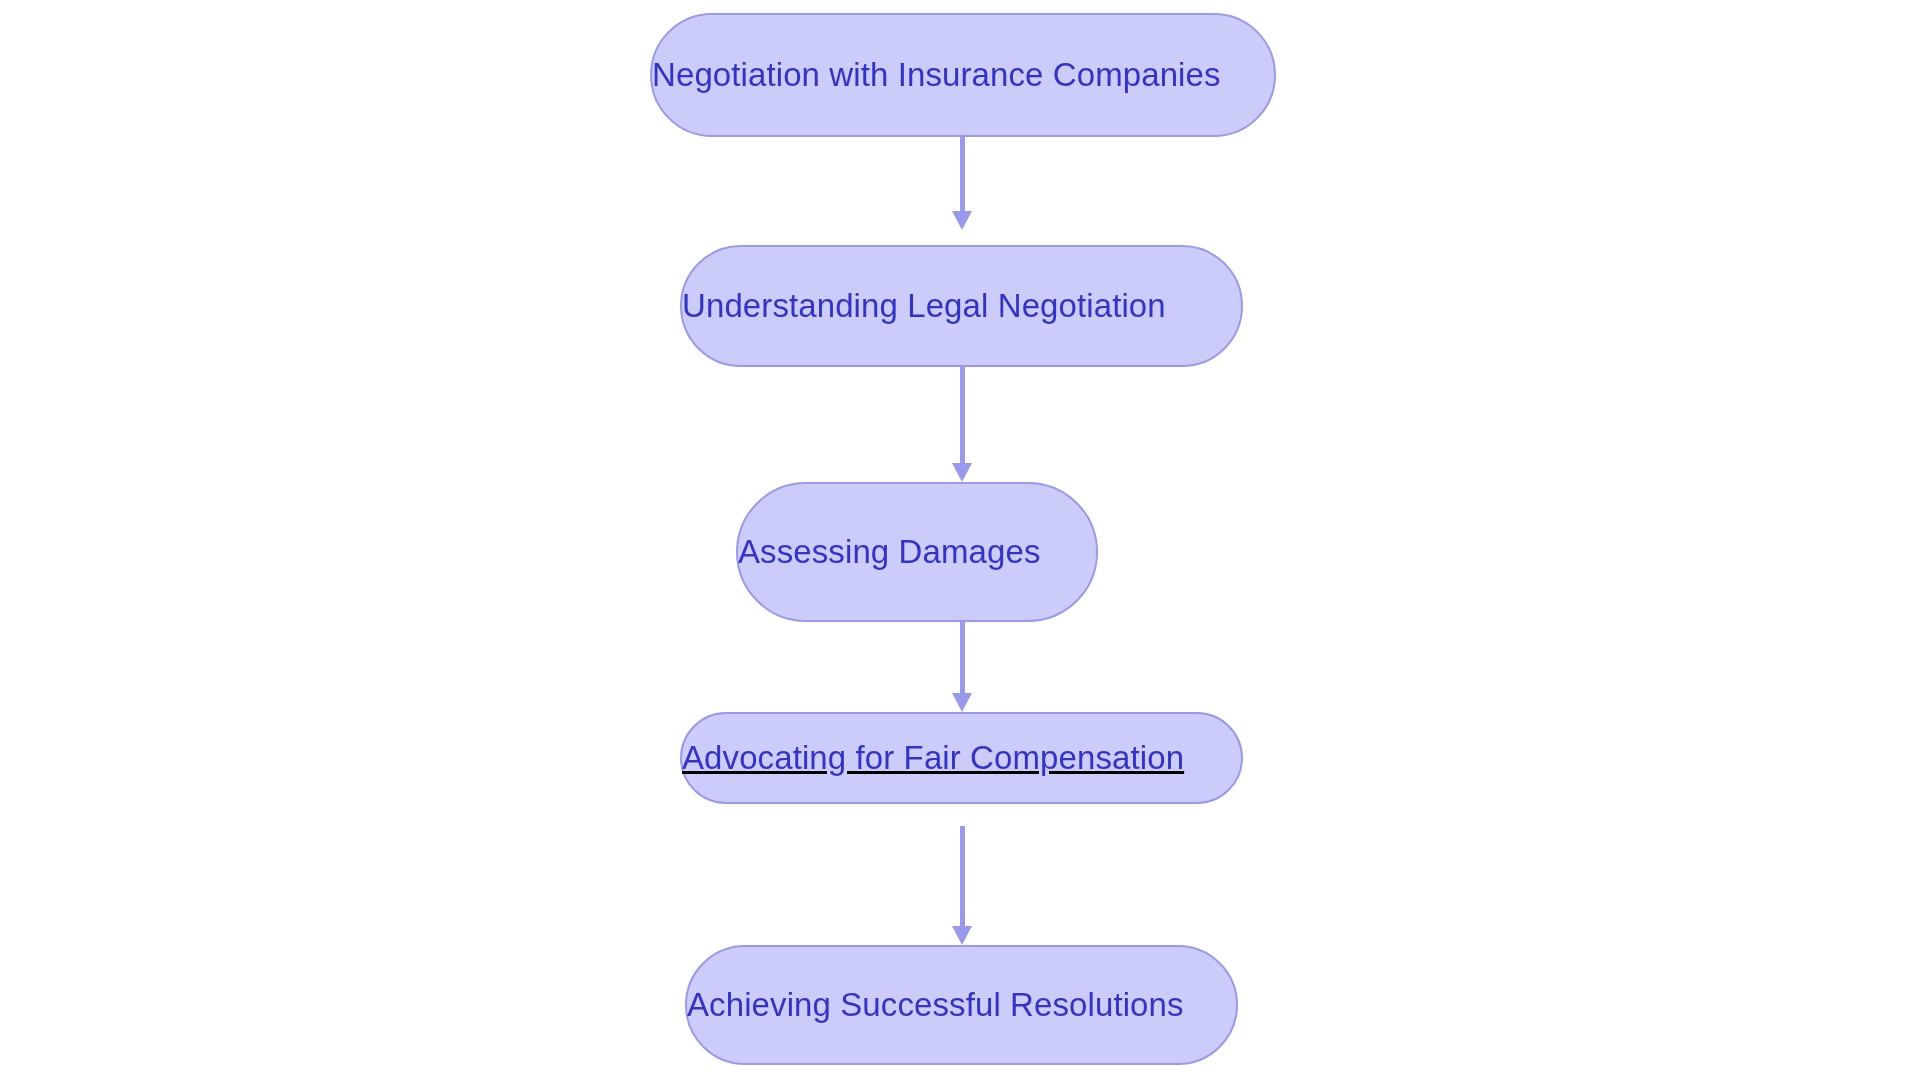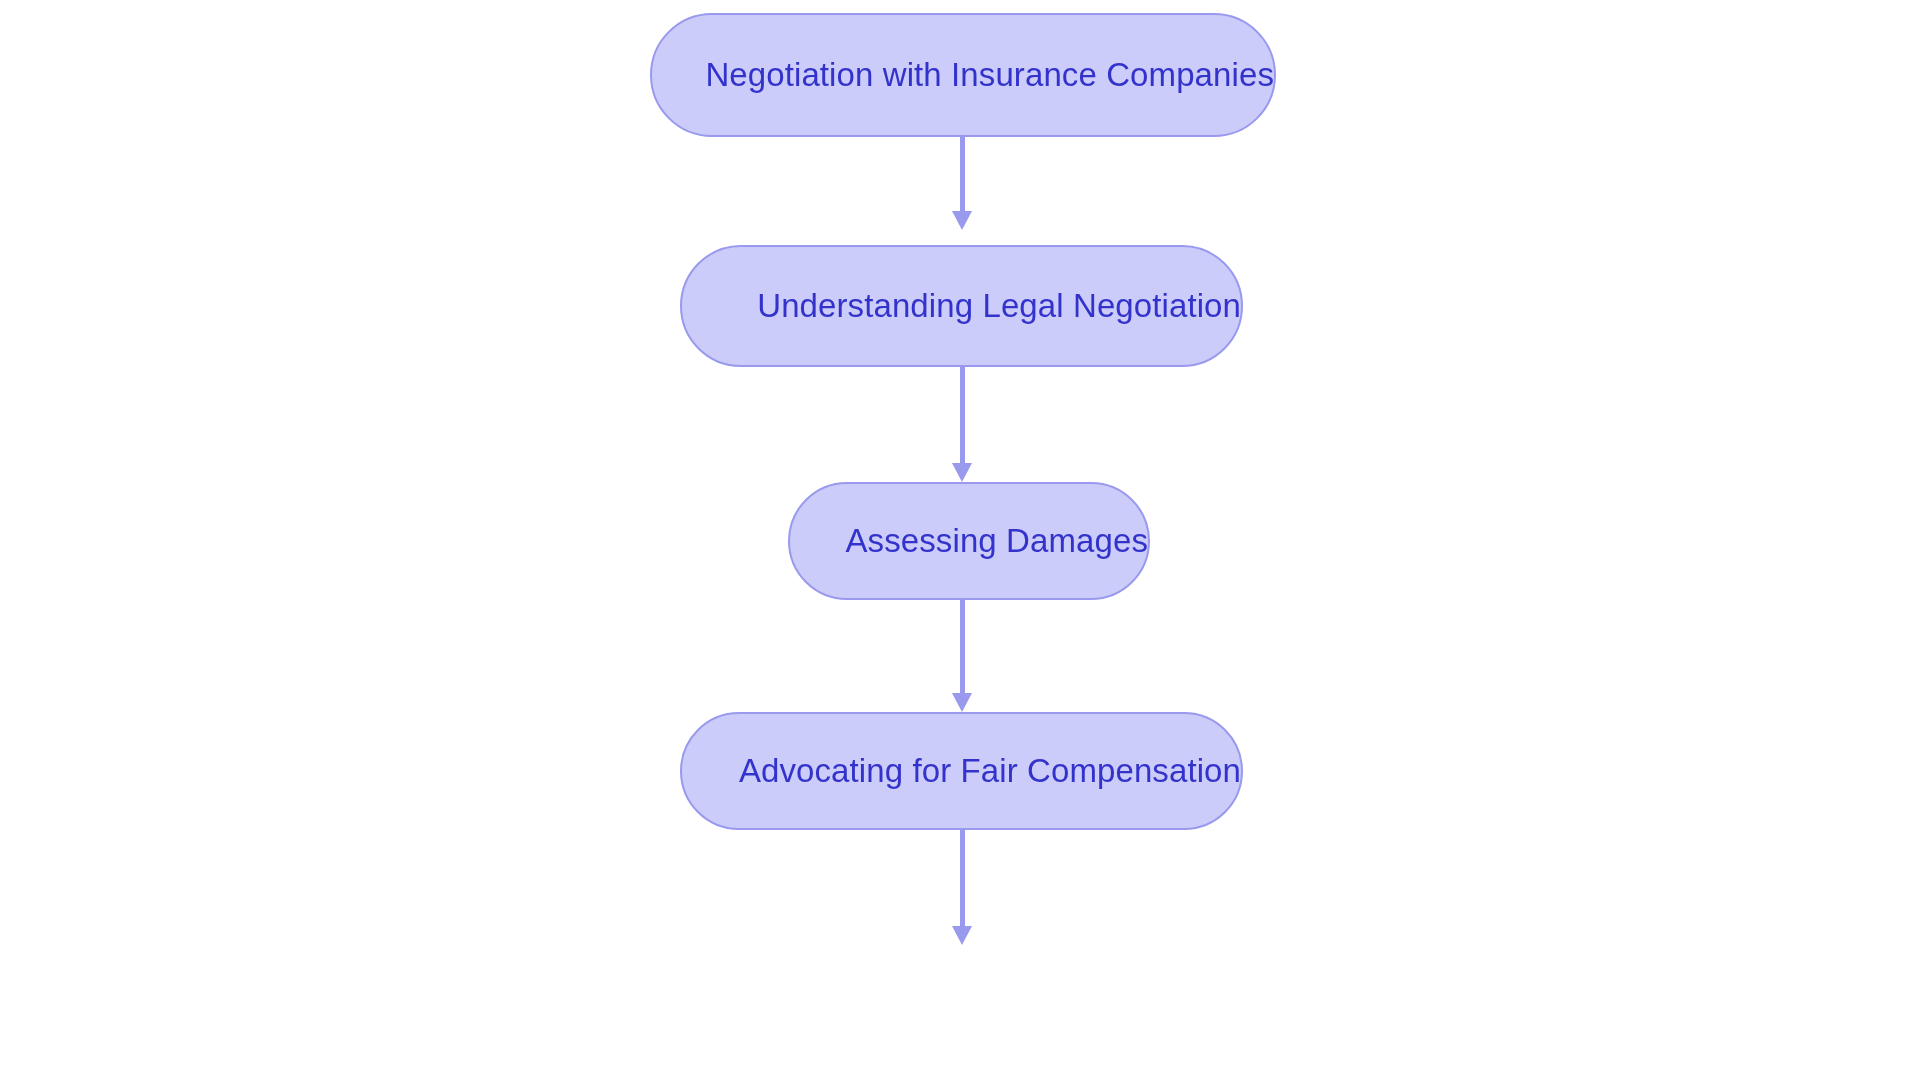--- a/index.html
+++ b/index.html
@@ -21,43 +21,43 @@
     height: 1083px;
     background: #ffffff;
   }
 
   
   .node {
     position: absolute;
     box-sizing: border-box;
     display: flex;
     align-items: center;
-    justify-content: flex-end;
+    justify-content: flex-start;
     background: #ccccfa;
     border: 2px solid #9999ee;
     border-radius: 999px;
     text-align: center;
     z-index: 2;
   }
   .node-label {
     color: #3333cc;
     font-family: "Liberation Sans", sans-serif;
     font-size: 33px;
     font-weight: 400;
     line-height: 1.15;
     letter-spacing: 0.1px;
     white-space: nowrap;
     user-select: none;
   }
 
   
   #node-0 { left: 650px;  top: 13px;   width: 626px; height: 124px; }
   #node-1 { left: 680px;  top: 245px;  width: 563px; height: 122px; }
-  #node-2 { left: 788px;  top: 482px;  width: 362px; height: 118px; }
-  #node-3 { left: 680px;  top: 712px;  width: 563px; height: 118px; }
+  #node-2 { left: 736px;  top: 482px;  width: 362px; height: 140px; }
+  #node-3 { left: 680px;  top: 712px;  width: 563px; height: 92px; text-decoration: underline; }
   #node-4 { left: 685px;  top: 945px;  width: 553px; height: 120px; }
 
   
   .connector {
     position: absolute;
     z-index: 1;
   }
   .connector-line {
     position: absolute;
     left: 0;
@@ -129,14 +129,17 @@
 
   <div class="node" id="node-3">
     <span class="node-label">Advocating for Fair Compensation</span>
   </div>
 
   <div class="connector" id="connector-3">
     <div class="connector-line"></div>
     <div class="connector-arrow"></div>
   </div>
 
+  <div class="node" id="node-4">
+    <span class="node-label">Achieving Successful Resolutions</span>
+  </div>
 
 </div>
 
 </body></html>

